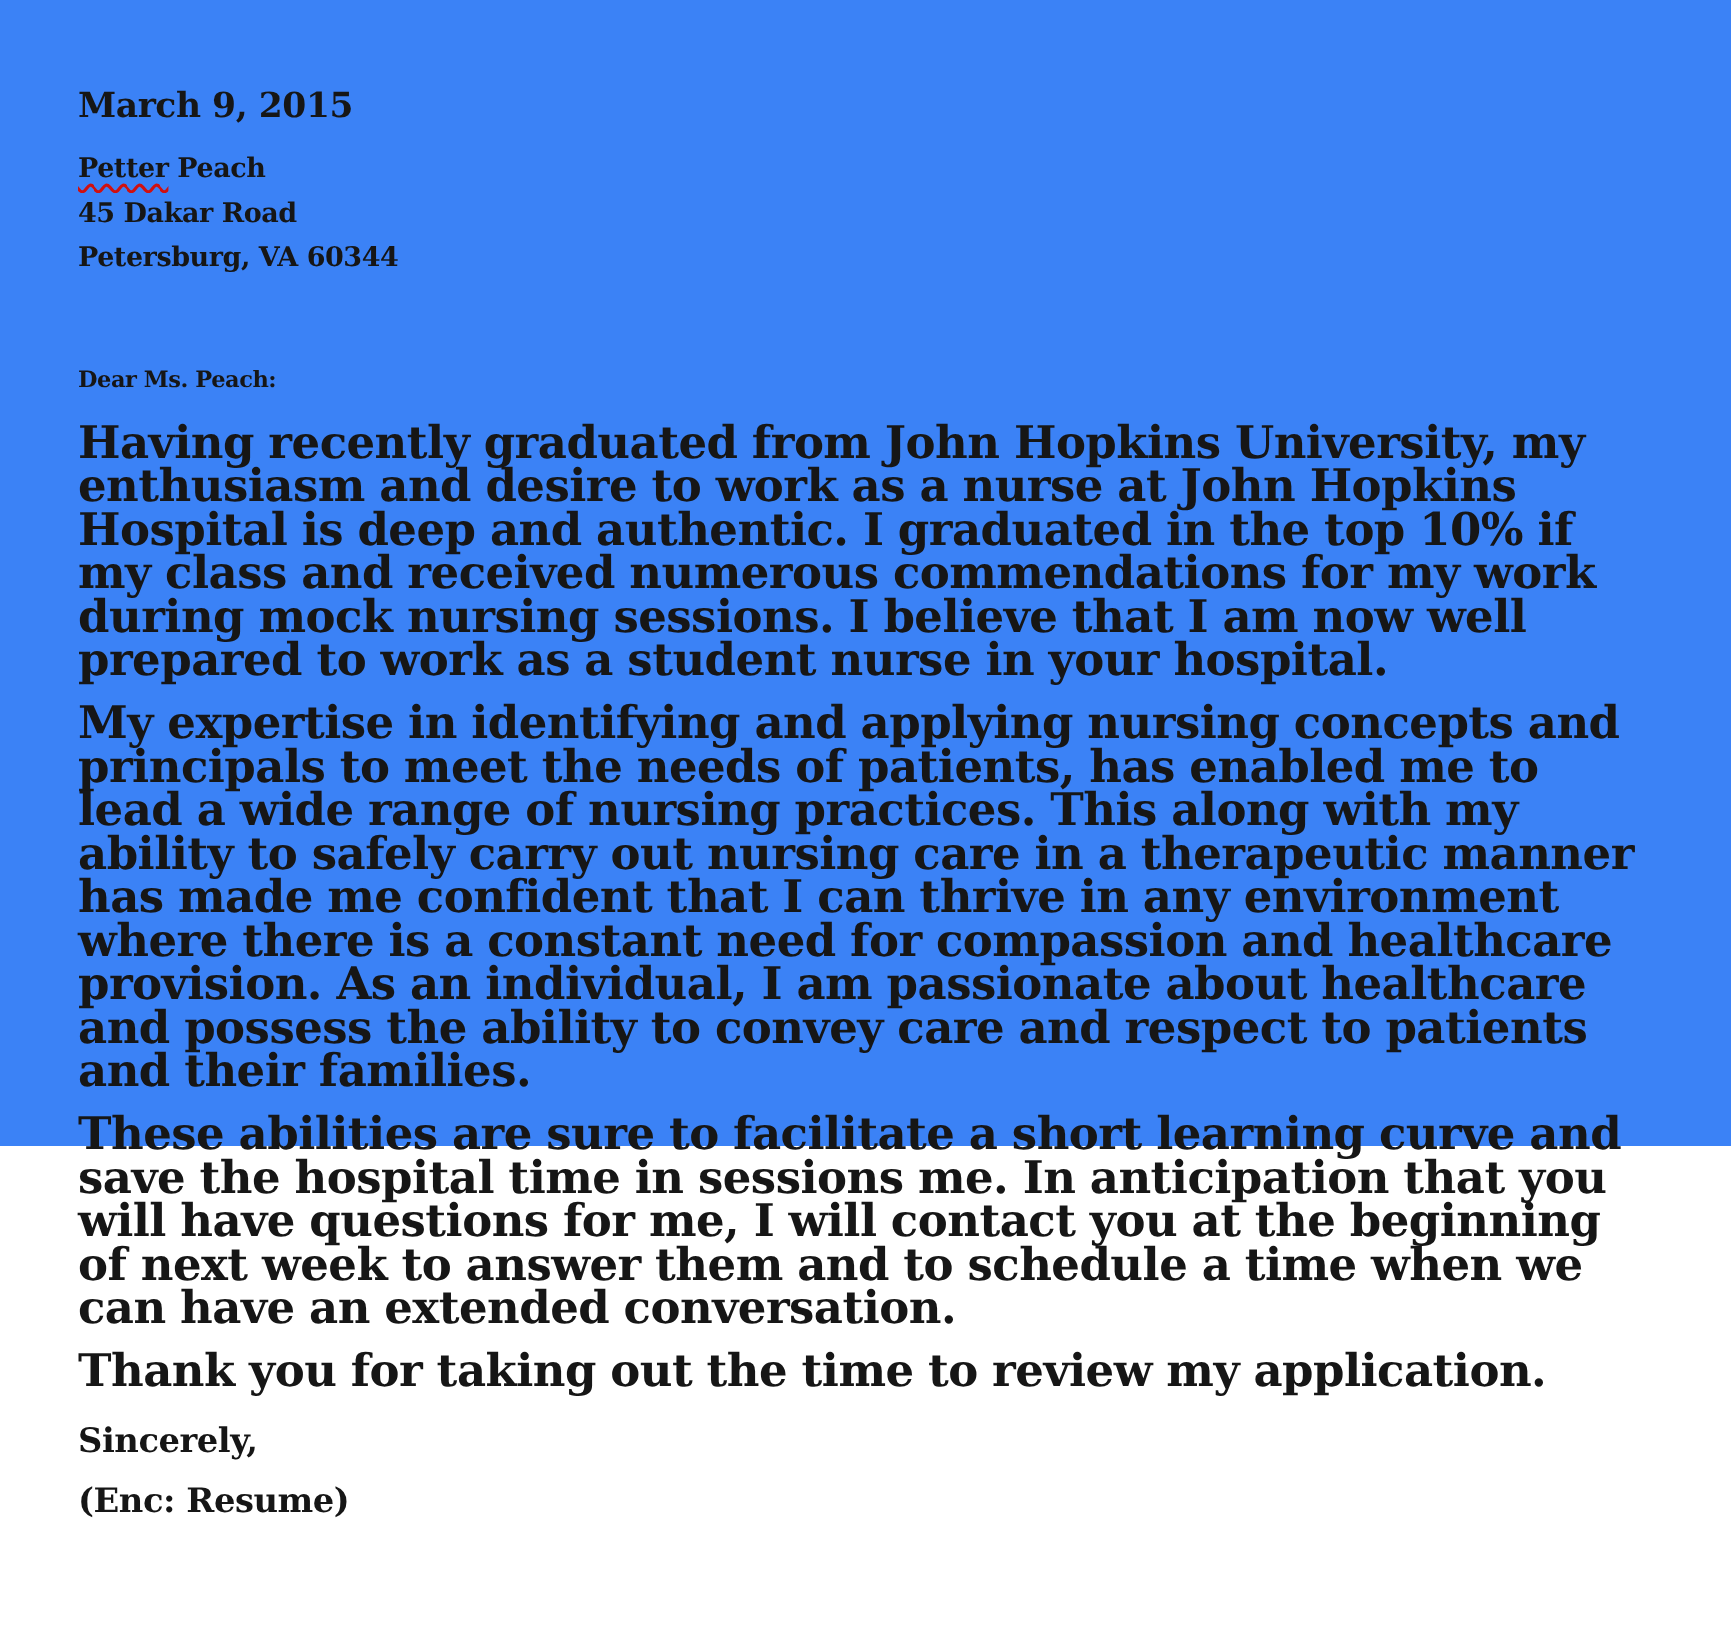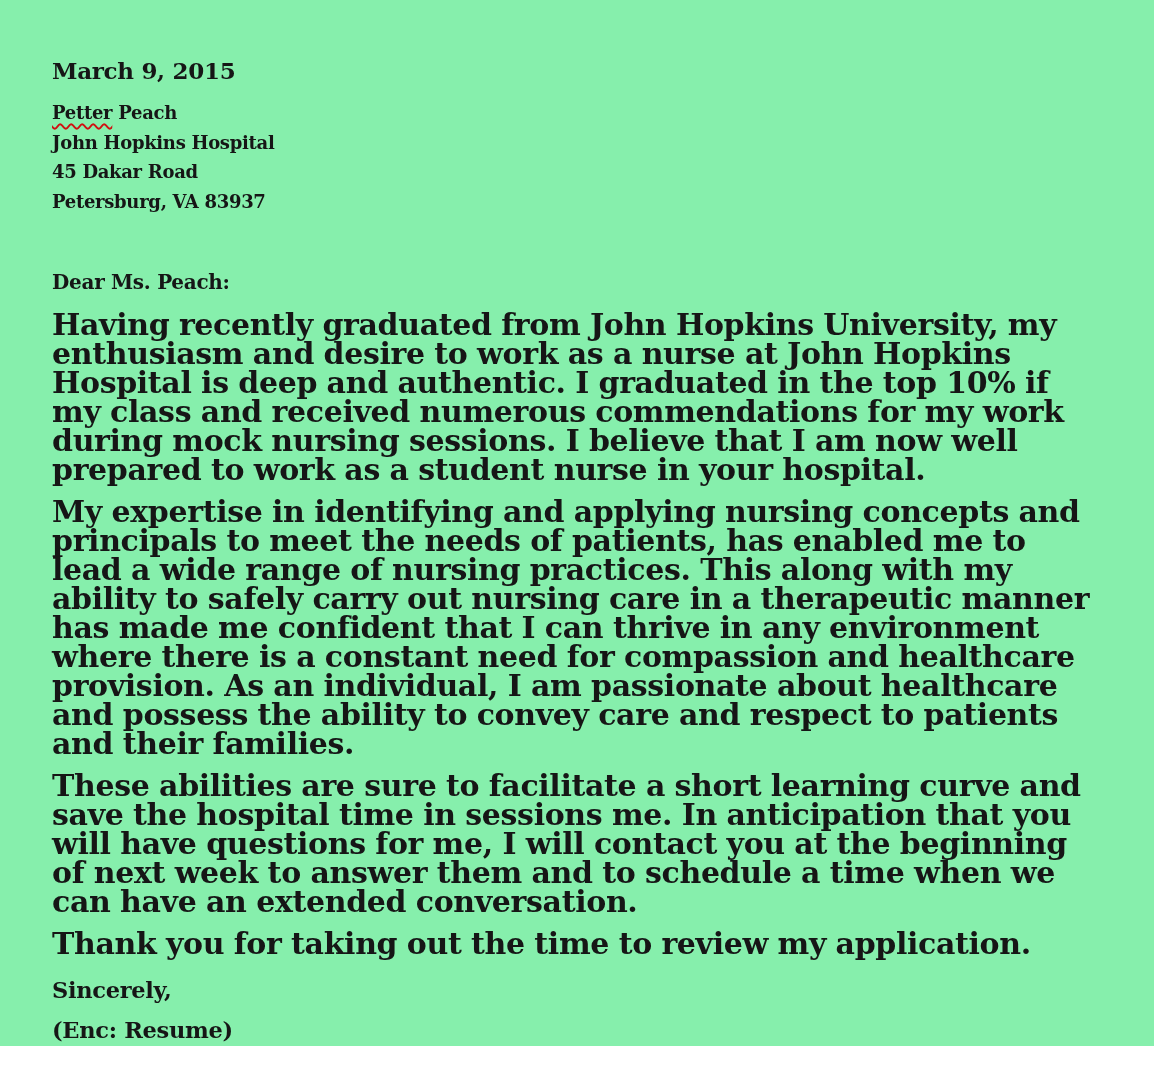--- a/index.html
+++ b/index.html
@@ -12,39 +12,39 @@
     height: 1083px;
     overflow: hidden;
     font-family: "DejaVu Serif", "Liberation Serif", serif;
     font-weight: bold;
     color: #161616;
     -webkit-font-smoothing: antialiased;
   }
   .letter {
     box-sizing: border-box;
     width: 1154px;
-    height: 1046px;
+    height: 764px;
     padding: 56px 46px 0 52px;
-    background: #86efac;
+    background: #3b82f6;
   }
   .date {
     font-size: 23px;
     line-height: 29px;
     margin: 0 0 13px 0;
     letter-spacing: -0.3px;
   }
   .address {
     font-size: 18px;
     line-height: 29.5px;
     margin: 0 0 52px 0;
     letter-spacing: -0.3px;
   }
   .address .line { white-space: nowrap; }
   .salutation {
-    font-size: 20px;
+    font-size: 15px;
     line-height: 29px;
     margin: 0 0 13px 0;
     letter-spacing: -0.3px;
   }
   .body-text p {
     font-size: 30px;
     line-height: 29px;
     margin: 0 12px 13px 0;
     max-width: 1058px;
     letter-spacing: -0.35px;
@@ -68,23 +68,22 @@
 </style>
 </head>
 <body>
 
 <div class="letter">
 
   <p class="date">March 9, 2015</p>
 
   <div class="address">
     <div class="line"><span class="misspelled">Petter</span><span> Peach</span></div>
-    <div class="line">John Hopkins Hospital</div>
     <div class="line">45 Dakar Road</div>
-    <div class="line">Petersburg, VA 83937</div>
+    <div class="line">Petersburg, VA 60344</div>
   </div>
 
   <p class="salutation">Dear Ms. Peach:</p>
 
   <div class="body-text">
     <p>Having recently graduated from John Hopkins University, my enthusiasm and desire to work as a nurse at John Hopkins Hospital is deep and authentic. I graduated in the top 10% if my class and received numerous commendations for my work during mock nursing sessions. I believe that I am now well prepared to work as a student nurse in your hospital.</p>
     <p>My expertise in identifying and applying nursing concepts and principals to meet the needs of patients, has enabled me to lead a wide range of nursing practices. This along with my ability to safely carry out nursing care in a therapeutic manner has made me confident that I can thrive in any environment where there is a constant need for compassion and healthcare provision. As an individual, I am passionate about healthcare and possess the ability to convey care and respect to patients and their families.</p>
     <p>These abilities are sure to facilitate a short learning curve and save the hospital time in sessions me. In anticipation that you will have questions for me, I will contact you at the beginning of next week to answer them and to schedule a time when we can have an extended conversation.</p>
     <p>Thank you for taking out the time to review my application.</p>
   </div>

